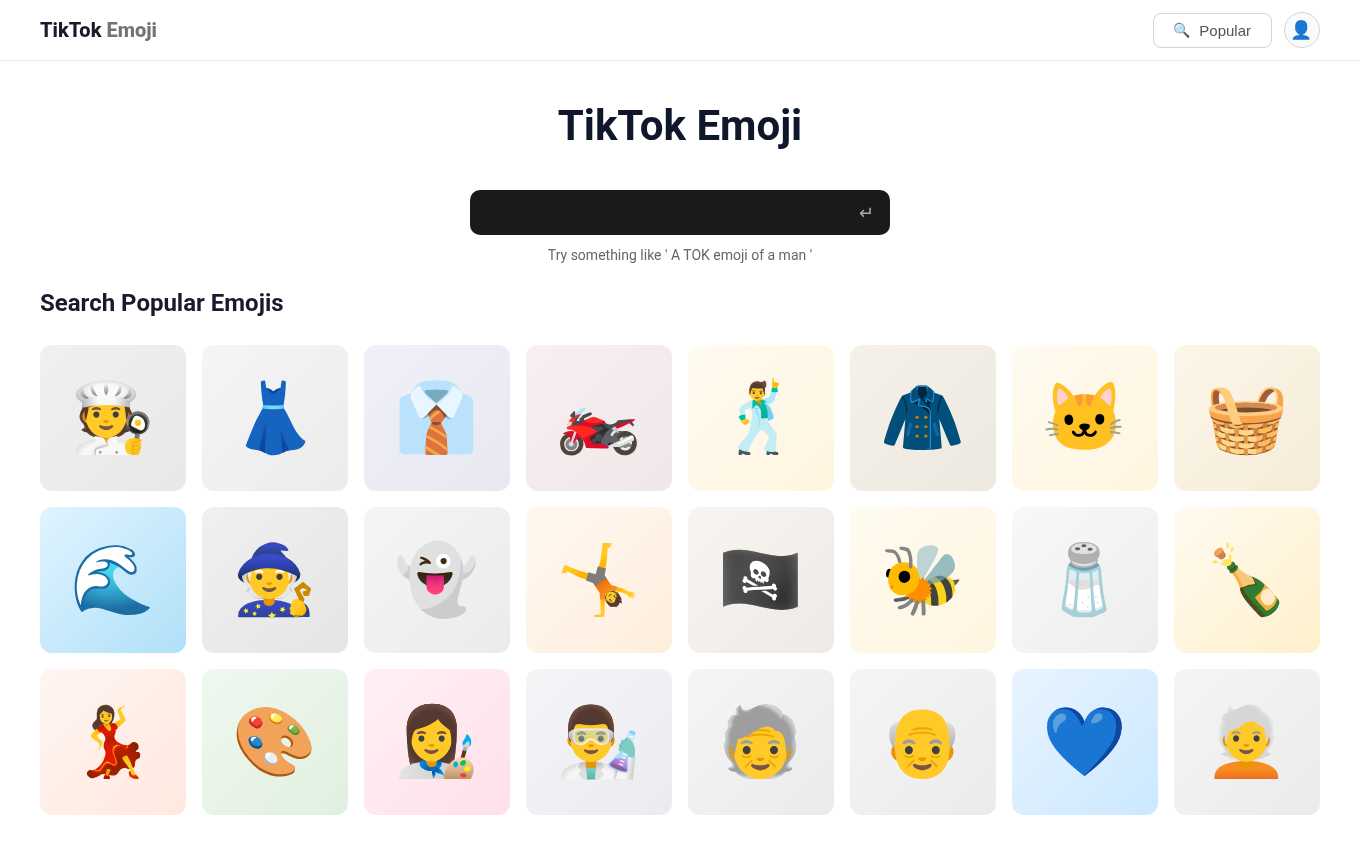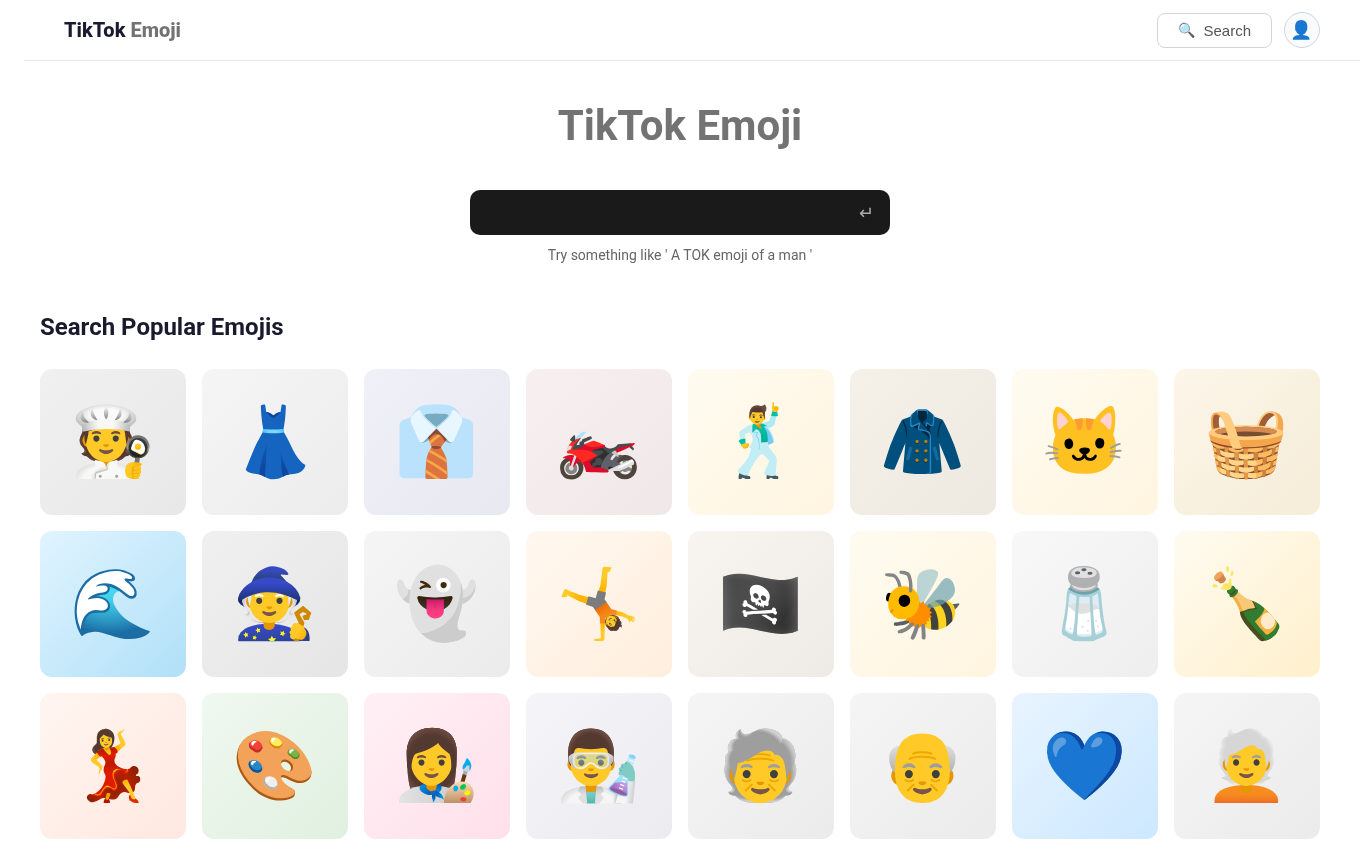--- a/index.html
+++ b/index.html
@@ -16,21 +16,20 @@
       width: 1360px;
     }
 
     
     .header {
       display: flex;
       align-items: center;
       justify-content: space-between;
       padding: 12px 40px;
       border-bottom: 1px solid #e5e7eb;
-      margin-left: 24px;
     }
 
     .header-logo {
       display: flex;
       align-items: center;
       gap: 0;
       font-size: 20px;
       font-weight: 700;
       text-decoration: none;
     }
@@ -85,21 +84,21 @@
 
     
     .main {
       padding: 40px 40px 40px;
     }
 
     .page-title {
       text-align: center;
       font-size: 42px;
       font-weight: 700;
-      color: #737373;
+      color: #0f172a;
       margin-bottom: 40px;
     }
 
     .search-container {
       display: flex;
       justify-content: center;
       margin-bottom: 12px;
     }
 
     .search-bar {
@@ -128,21 +127,21 @@
     .enter-icon {
       color: #aaa;
       font-size: 18px;
       cursor: pointer;
     }
 
     .search-hint {
       text-align: center;
       color: #666;
       font-size: 14px;
-      margin-bottom: 50px;
+      margin-bottom: 26px;
     }
 
     
     .section-title {
       font-size: 24px;
       font-weight: 700;
       color: #1a1a2e;
       margin-bottom: 28px;
     }
 
@@ -176,21 +175,21 @@
 <body>
 
 <header class="header">
   <a class="header-logo" href="#">
     <span class="logo-tiktok">TikTok</span>
     <span class="logo-emoji">&nbsp;<span>Emoji</span></span>
   </a>
   <div class="header-right">
     <button class="search-button">
       <span class="search-icon-small">🔍</span>
-      <span>Search</span>
+      <span>Popular</span>
     </button>
     <button class="user-icon-btn">
       <span>👤</span>
     </button>
   </div>
 </header>
 
 <main class="main">
   <h1 class="page-title">TikTok Emoji</h1>
 

